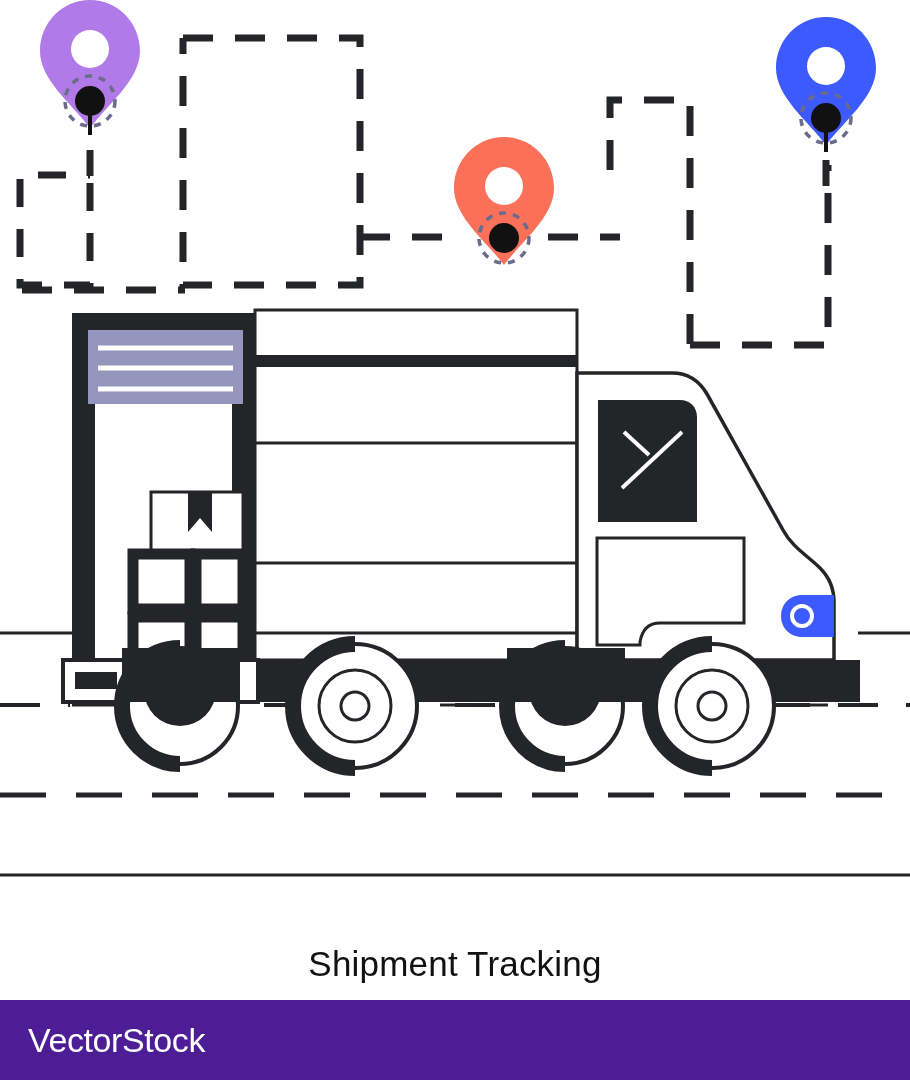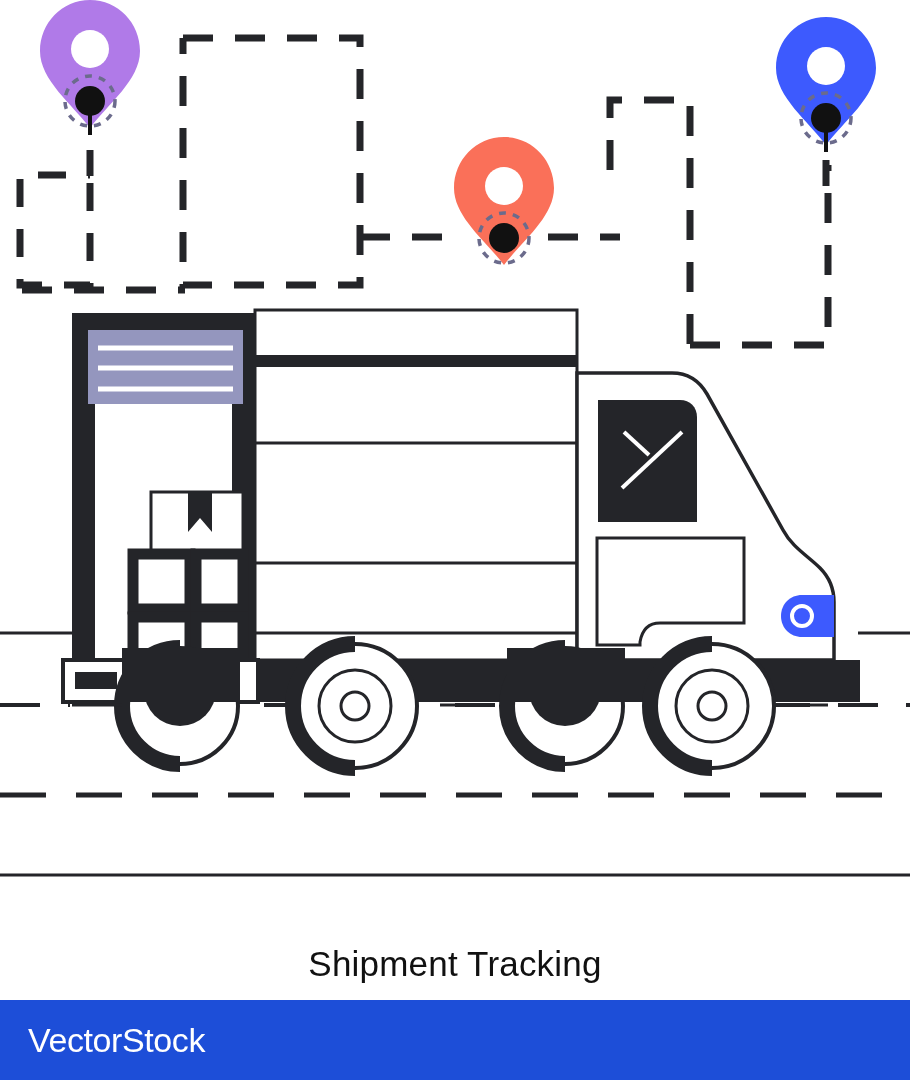--- a/index.html
+++ b/index.html
@@ -40,21 +40,21 @@
     color: #111111;
     letter-spacing: 0.2px;
     line-height: 1;
   }
   #footer {
     position: absolute;
     left: 0;
     top: 1000px;
     width: 910px;
     height: 80px;
-    background: #1d4ed8;
+    background: #4c1d95;
     display: flex;
     align-items: center;
     justify-content: space-between;
     box-sizing: border-box;
     padding: 0 28px;
   }
   #footer .brand {
     color: #ffffff;
     font-family: "Liberation Sans", sans-serif;
     font-size: 34px;

